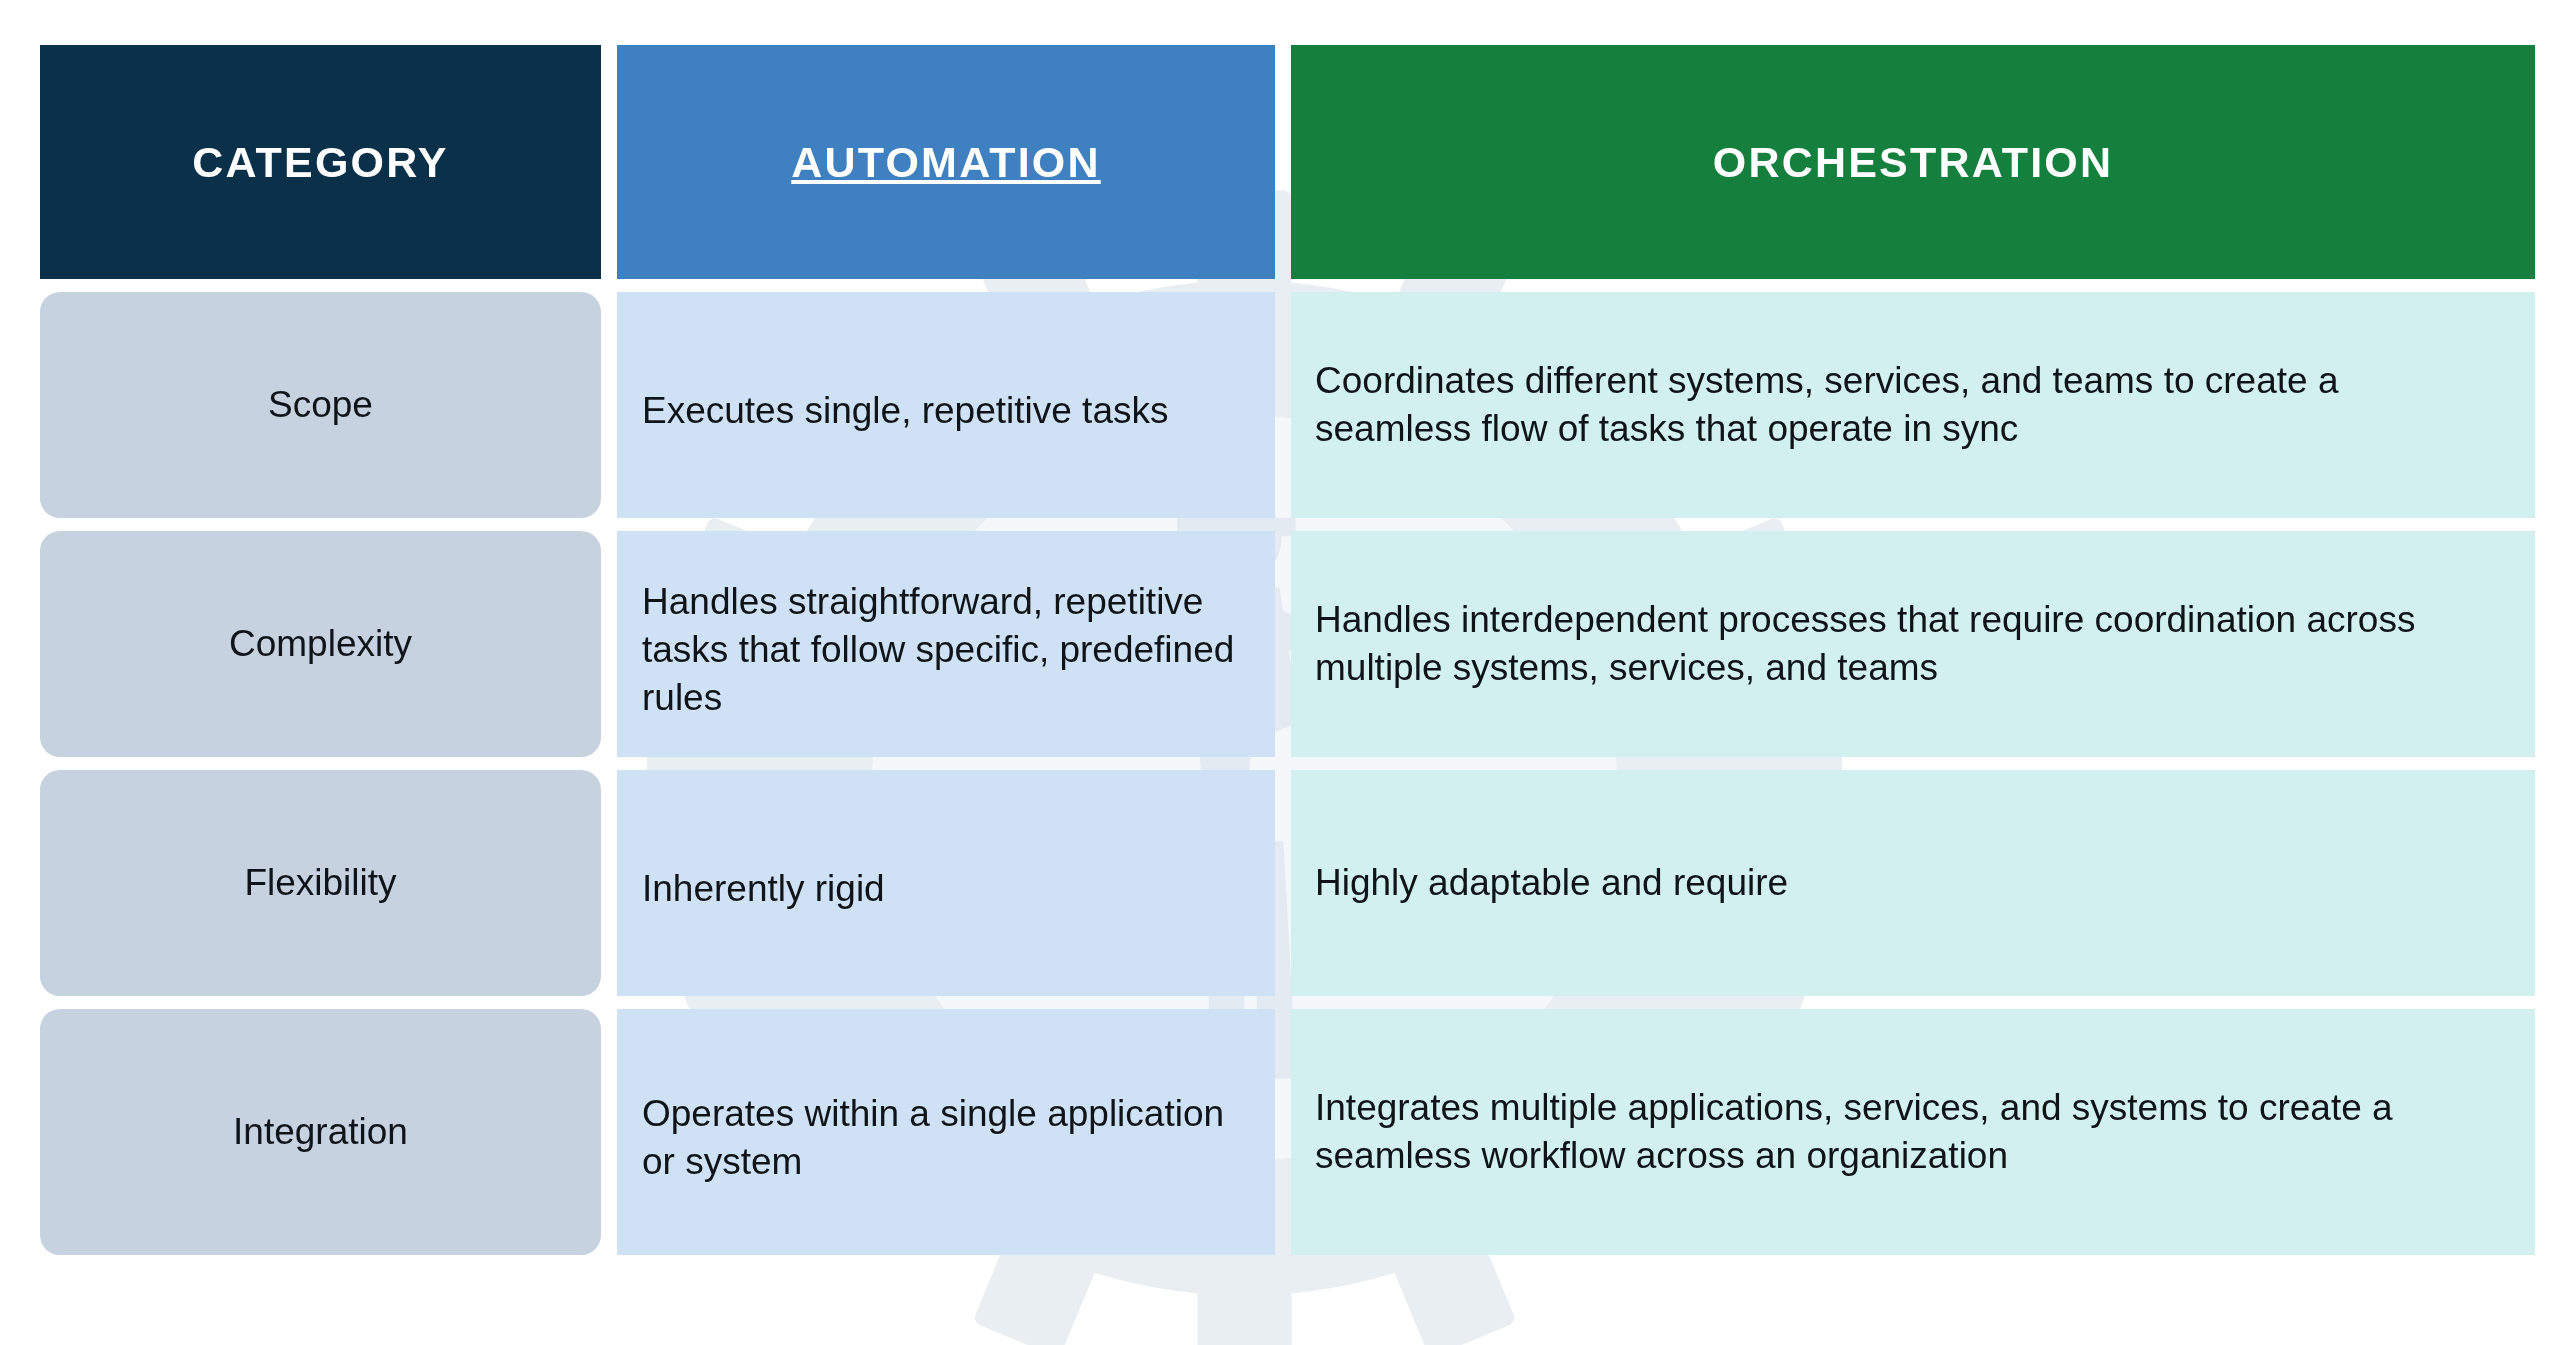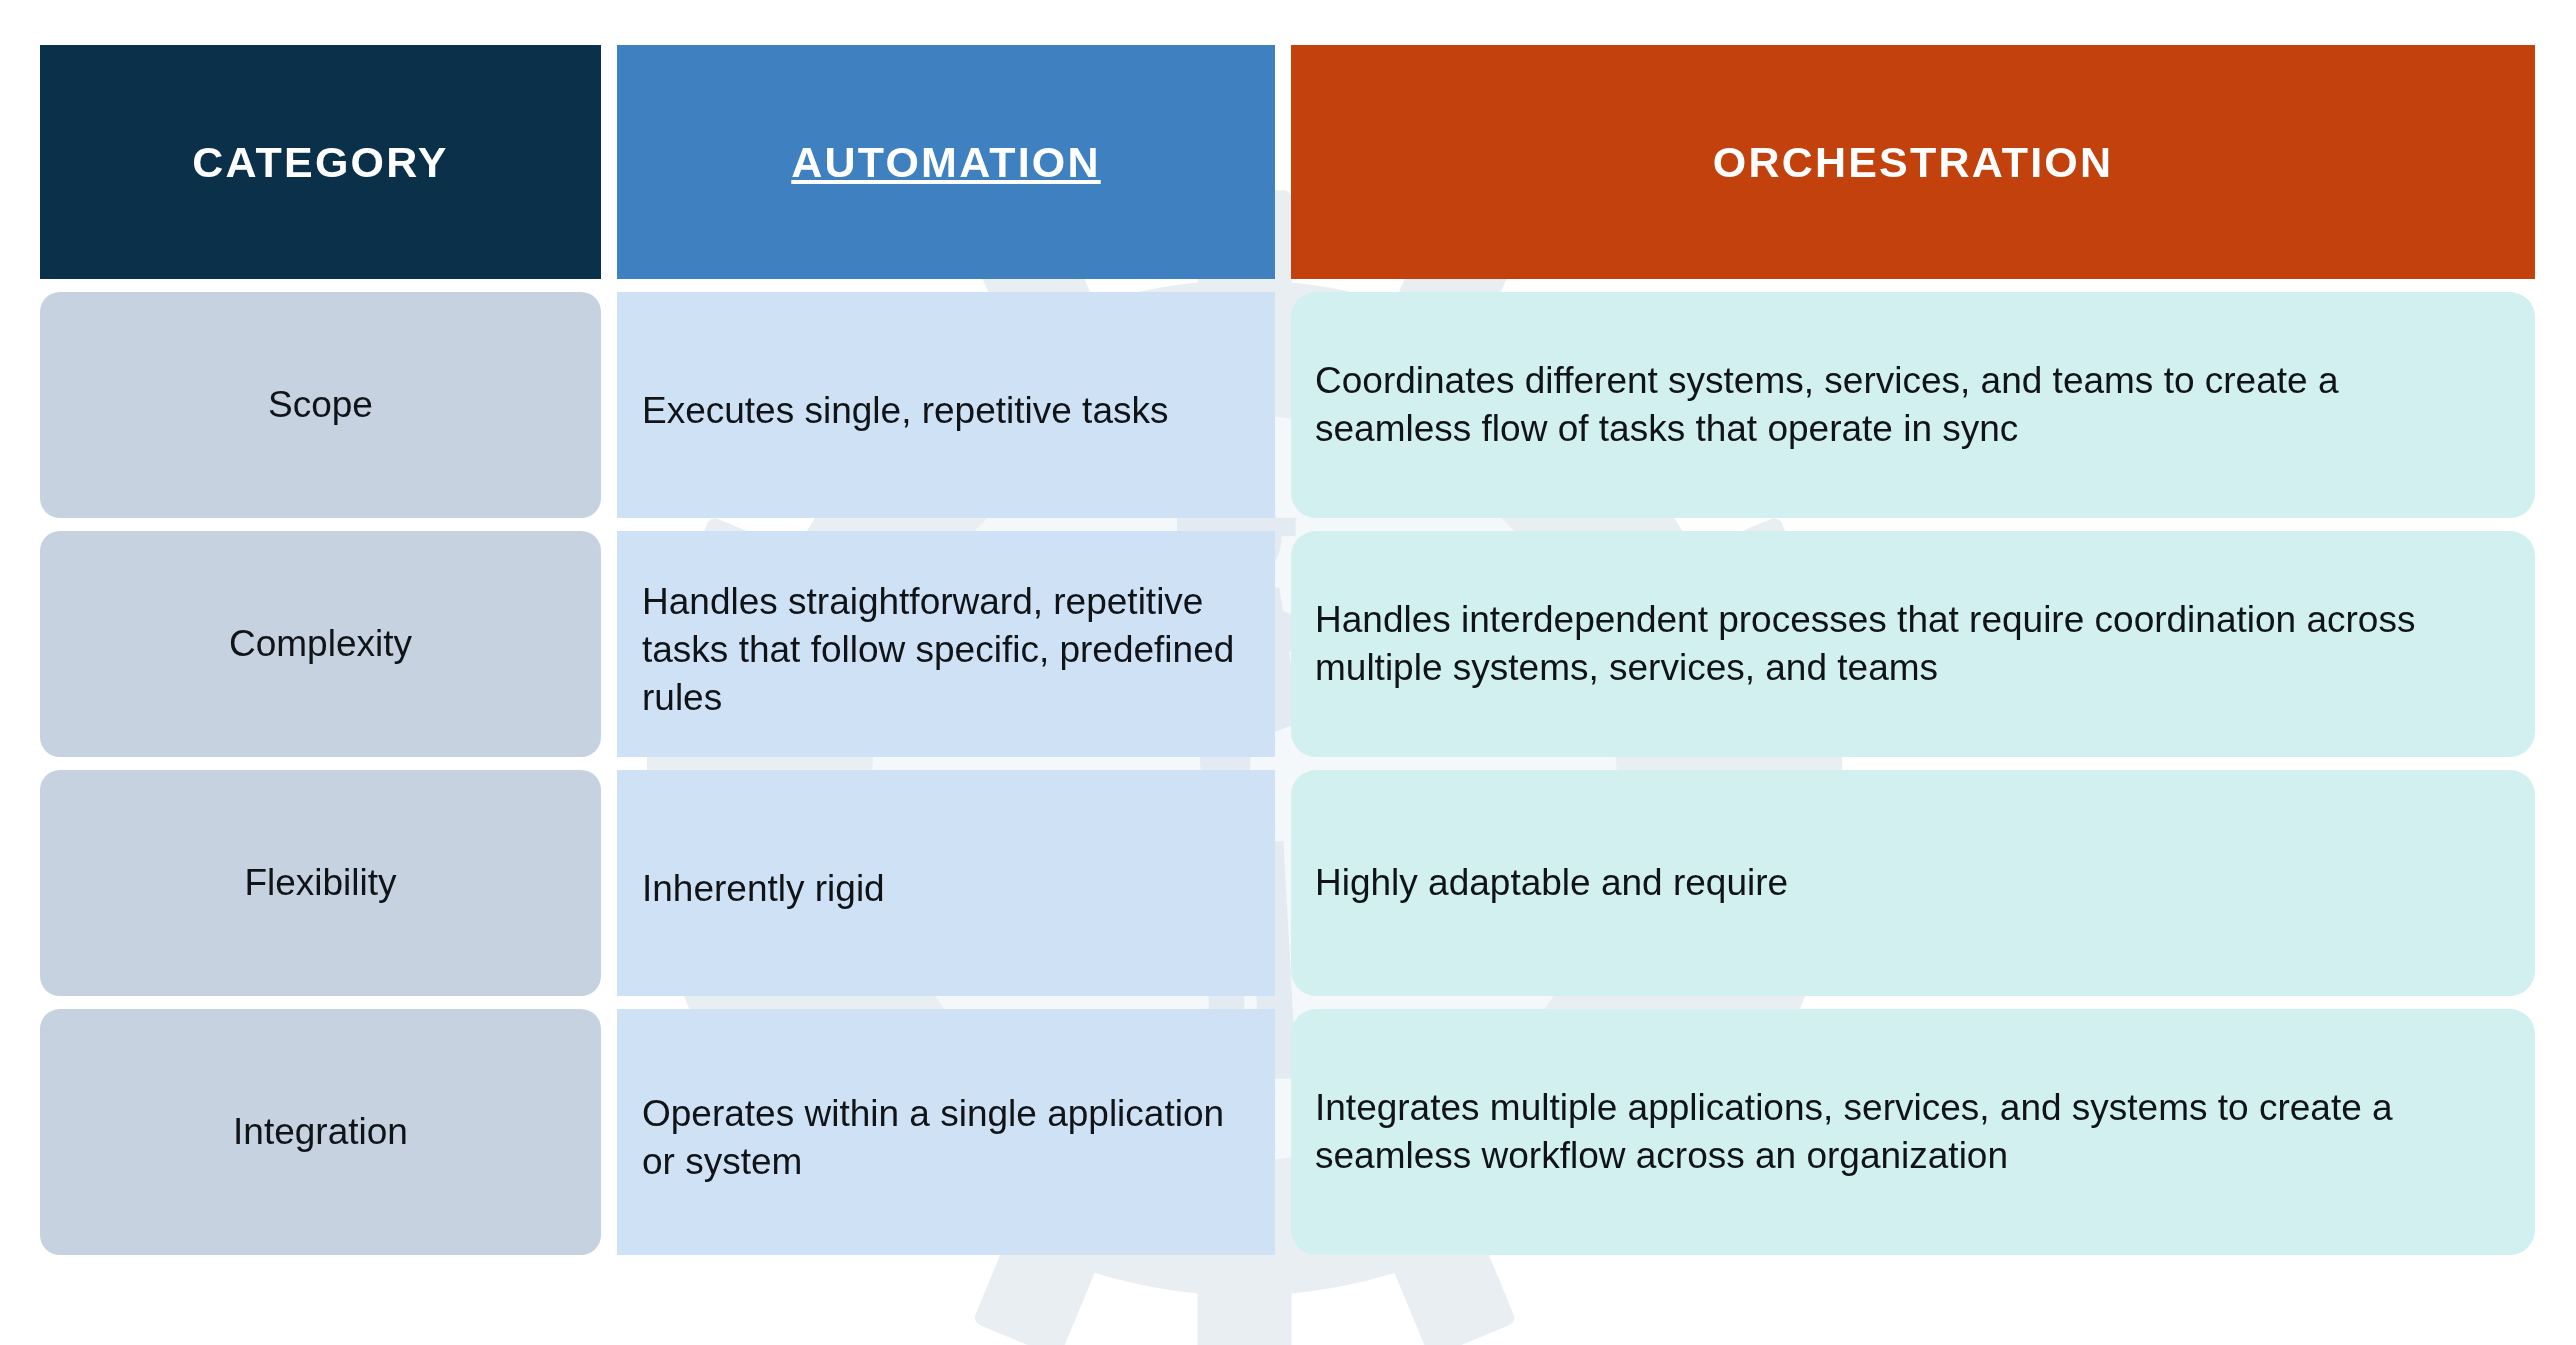--- a/index.html
+++ b/index.html
@@ -47,21 +47,21 @@
     display:flex; align-items:center; justify-content:center;
     color:#ffffff;
     font-weight:bold;
     font-size:43px;
     letter-spacing:2.2px;
     font-stretch:condensed;
     text-align:center;
   }
   .h-category     { background:#0b3049; }
   .h-automation   { background:#3f80c0;text-decoration:underline; }
-  .h-orchestration{ background:#c2410c; }
+  .h-orchestration{ background:#15803d; }
 
   
   .bcell {
     display:flex; align-items:center;
     font-size:37px;
     line-height:1.30;
     color:#101418;
   }
   .b-category {
     background:#c6d2e0;
@@ -73,21 +73,20 @@
     background:#cfe2f5;
     justify-content:flex-start;
     padding:12px 22px 0 25px;
     text-align:left;
   }
   .b-orchestration {
     background:#d2f0ef;
     justify-content:flex-start;
     padding:0 30px 0 24px;
     text-align:left;
-    border-radius:25px;
   }
   .celltext { display:block; width:100%; }
 </style>
 </head>
 <body>
 
 <div id="canvas">
 
   <div id="watermark">
     <svg viewBox="0 0 600 600" xmlns="http://www.w3.org/2000/svg" aria-hidden="true">

